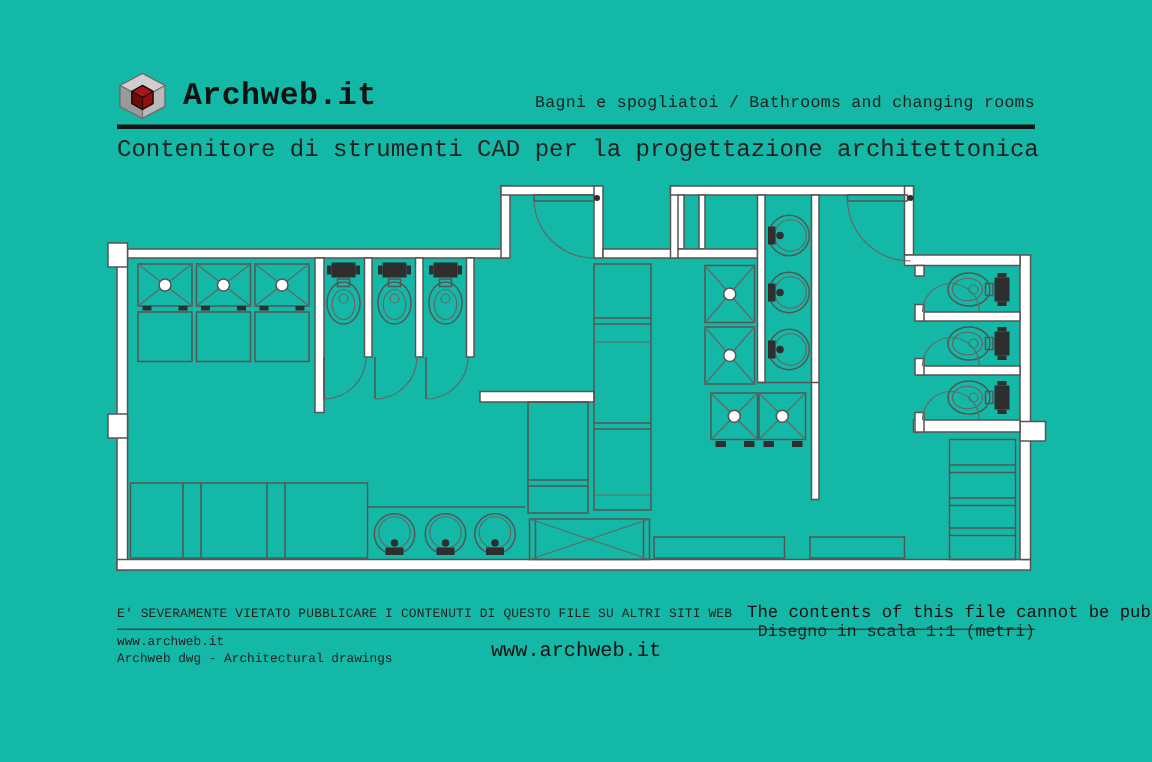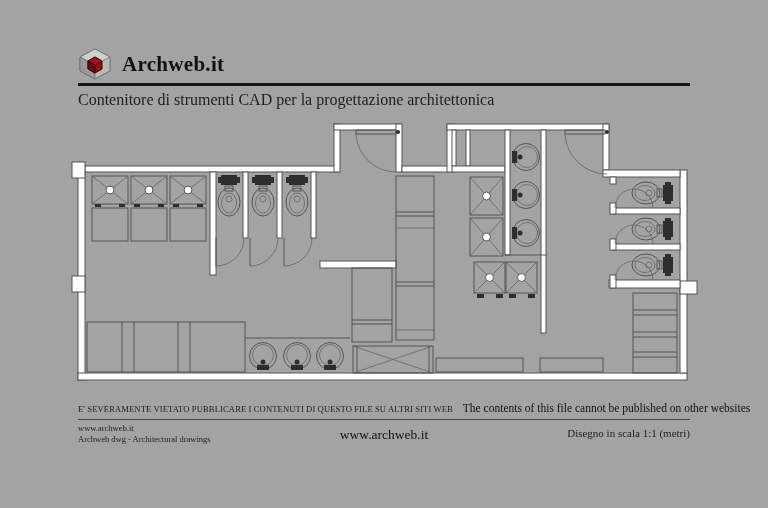--- a/index.html
+++ b/index.html
@@ -1,38 +1,38 @@
 <!DOCTYPE html>
 <html><head>
 <meta charset="utf-8">
 <style>
   html,body{margin:0;padding:0;background:#e8e8e8;}
   .page{
-    position:relative;width:768px;height:508px;background:#a3a3a3;
-    font-family:Liberation Serif, serif;color:#1a1a1a;overflow:hidden;
+    position:relative;width:768px;height:508px;background:#14b8a6;
+    font-family:Liberation Mono, monospace;color:#1a1a1a;overflow:hidden;
     margin:0 auto;
   }
   
   .logo-wrap{position:absolute;left:78px;top:47px;display:flex;align-items:center;gap:10px;}
   .logo-cube{width:34px;height:34px;display:block;}
   .logo-text{font-size:21px;font-weight:bold;letter-spacing:0.3px;color:#111;}
   .category{position:absolute;top:63px;right:78px;font-size:11px;color:#222;letter-spacing:0.2px;}
   .rule-thick{position:absolute;left:78px;top:83px;width:612px;height:3px;background:#151515;}
   .subtitle{position:absolute;left:78px;top:91px;font-size:16px;color:#222;}
   
   .plan{position:absolute;left:0;top:0;width:768px;height:508px;}
   
   .notice{position:absolute;left:78px;top:402px;width:648px;display:flex;align-items:baseline;justify-content:space-between;}
   .notice-it{font-size:8.6px;letter-spacing:0.1px;color:#222;white-space:nowrap;}
   .notice-en{font-size:11.5px;color:#111;white-space:nowrap;margin-left:10px;}
   .rule-thin{position:absolute;left:78px;top:419px;width:612px;height:1px;background:#444;}
   
   .footer-left{position:absolute;left:78px;top:423px;font-size:8.5px;line-height:1.3;color:#222;}
   .footer-center{position:absolute;left:0;right:0;top:427px;text-align:center;font-size:13.5px;color:#111;}
-  .footer-right{position:absolute;right:78px;top:427px;font-size:11px;color:#222;}
+  .footer-right{position:absolute;right:78px;top:416px;font-size:11px;color:#222;}
   svg .w{fill:#ffffff;stroke:#555;stroke-width:1;}
   svg .ln{stroke:#555;stroke-width:1;fill:none;}
   svg .thin{stroke:#666;stroke-width:0.8;fill:none;}
   svg .dk{fill:#2e2e2e;stroke:none;}
 </style>
 </head>
 <body>
 
 <div class="page">
 
@@ -40,20 +40,21 @@
     <svg class="logo-cube" viewBox="0 0 34 34">
       <polygon points="17,2 32,10 32,24 17,32 2,24 2,10" fill="#b9b9b9" stroke="#6e6e6e" stroke-width="1"></polygon>
       <polygon points="17,2 32,10 17,18 2,10" fill="#cfcfcf" stroke="#6e6e6e" stroke-width="0.8"></polygon>
       <polygon points="2,10 17,18 17,32 2,24" fill="#9a9a9a" stroke="#6e6e6e" stroke-width="0.8"></polygon>
       <polygon points="17,10 24,14 24,22 17,26 10,22 10,14" fill="#8f1212" stroke="#2a0505" stroke-width="1"></polygon>
       <polygon points="17,10 24,14 17,18 10,14" fill="#a51818" stroke="#2a0505" stroke-width="0.8"></polygon>
       <polygon points="10,14 17,18 17,26 10,22" fill="#6d0c0c" stroke="#2a0505" stroke-width="0.8"></polygon>
     </svg>
     <span class="logo-text">Archweb.it</span>
   </div>
+  <div class="category">Bagni e spogliatoi  /  Bathrooms and changing rooms</div>
   <div class="rule-thick"></div>
   <div class="subtitle">Contenitore di strumenti CAD per la progettazione architettonica</div>
 
   <svg class="plan" viewBox="0 0 768 508">
     <defs>
 
       <g id="toilet">
         <rect x="-8" y="-27" width="16" height="10" class="dk"></rect>
         <rect x="-11" y="-25" width="3" height="6" class="dk"></rect>
         <rect x="8" y="-25" width="3" height="6" class="dk"></rect>

